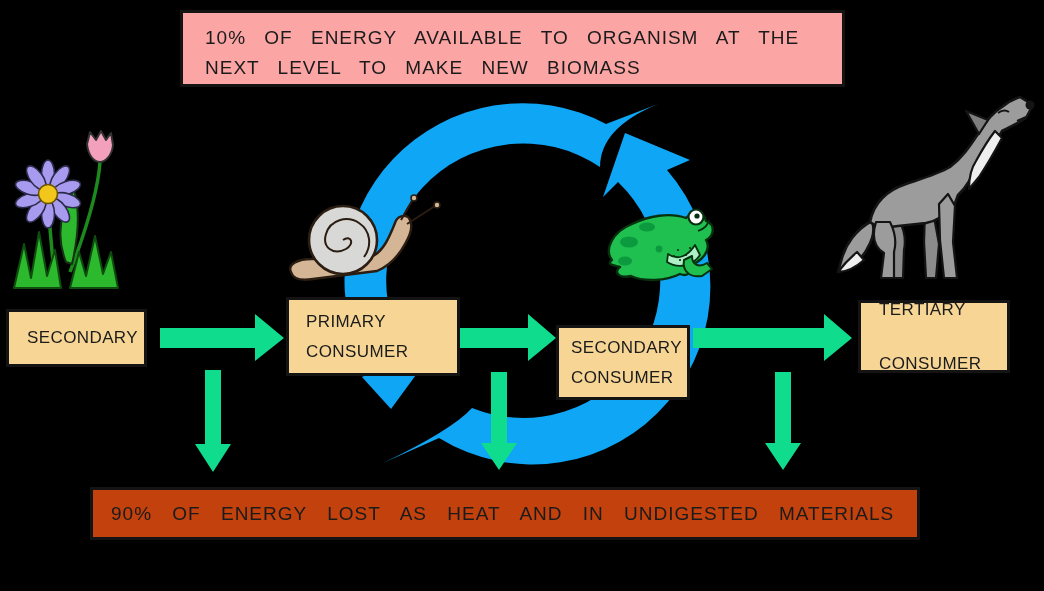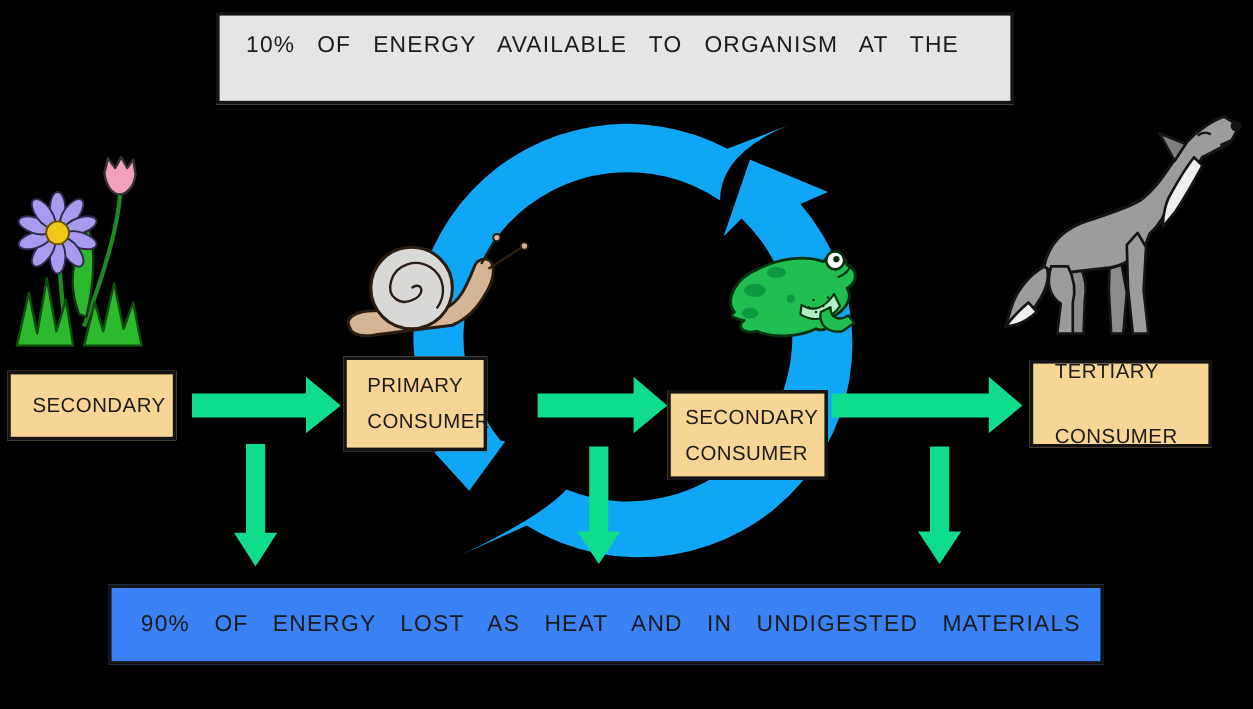--- a/index.html
+++ b/index.html
@@ -3,37 +3,37 @@
 <meta charset="utf-8">
 <style>
   html,body{margin:0;padding:0;background:#000;}
   #stage{
     position:relative;width:1044px;height:591px;background:#000000;overflow:hidden;
     font-family:"Liberation Sans",sans-serif;color:#1b1b1b;
   }
   .layer{position:absolute;left:0;top:0;}
   
   .notebar{
-    position:absolute;background:#e5e5e5;border:3px solid #141414;box-sizing:border-box;
+    position:absolute;background:#fca5a5;border:3px solid #141414;box-sizing:border-box;
     font-size:19px;letter-spacing:1px;word-spacing:12px;line-height:30px;
     padding:10px 10px 0 22px;z-index:6;
   }
   #top-note{left:180px;top:10px;width:665px;height:77px;}
   #bottom-note{
-    left:90px;top:487px;width:830px;height:67px;background:#3b82f6;
-    display:flex;align-items:center;padding:0 10px 0 18px;word-spacing:14px;justify-content:center;
+    left:90px;top:487px;width:830px;height:53px;background:#c2410c;
+    display:flex;align-items:center;padding:0 10px 0 18px;word-spacing:14px;
   }
   
   .levelbox{
     position:absolute;background:#f7d695;border:3px solid #141414;box-sizing:border-box;
     font-size:17px;letter-spacing:0.4px;line-height:30px;z-index:6;
     display:flex;flex-direction:column;justify-content:center;padding-left:14px;
   }
   #box-producer{left:6px;top:309px;width:141px;height:58px;padding-left:18px;}
-  #box-primary{left:286px;top:297px;width:120px;height:79px;padding-left:17px;}
+  #box-primary{left:286px;top:297px;width:174px;height:79px;padding-left:17px;}
   #box-secondary{left:556px;top:299px;width:134px;height:75px;padding-left:12px;margin-top:26px;}
   #box-tertiary{left:858px;top:300px;width:152px;height:73px;padding-left:18px;gap:24px;}
   .levelbox .l2:empty{display:none;}
   
   #flower-svg{position:absolute;left:8px;top:130px;z-index:4;}
   #snail-svg{position:absolute;left:283px;top:190px;z-index:4;}
   #frog-svg{position:absolute;left:598px;top:198px;z-index:4;}
   #wolf-svg{position:absolute;left:836px;top:94px;z-index:4;}
   #flow-svg{z-index:2;}
 </style>
@@ -160,20 +160,21 @@
       <path d="M140 67 C146 56 152 46 159 37 L166 44 C159 57 151 71 143 83 L133 95 C133 84 136 73 140 67 Z" fill="#efefef" stroke-width="2.2"></path>
 
       <circle cx="194" cy="11" r="4.5" fill="#141414" stroke="none"></circle>
       <path d="M190 23 L181 27" fill="none" stroke-width="2"></path>
       <path d="M162 19 C166 16 170 16 173 18" fill="none" stroke-width="2"></path>
     </g>
   </svg>
 
   <div id="top-note" class="notebar">
     <div>10% OF ENERGY AVAILABLE TO ORGANISM AT THE</div>
+    <div>NEXT LEVEL TO MAKE NEW BIOMASS</div>
   </div>
 
   <div id="bottom-note" class="notebar">
     <div>90% OF ENERGY LOST AS HEAT AND IN UNDIGESTED MATERIALS</div>
   </div>
 
   <div id="box-producer" class="levelbox">
     <div class="l1">SECONDARY</div>
 
   </div>

